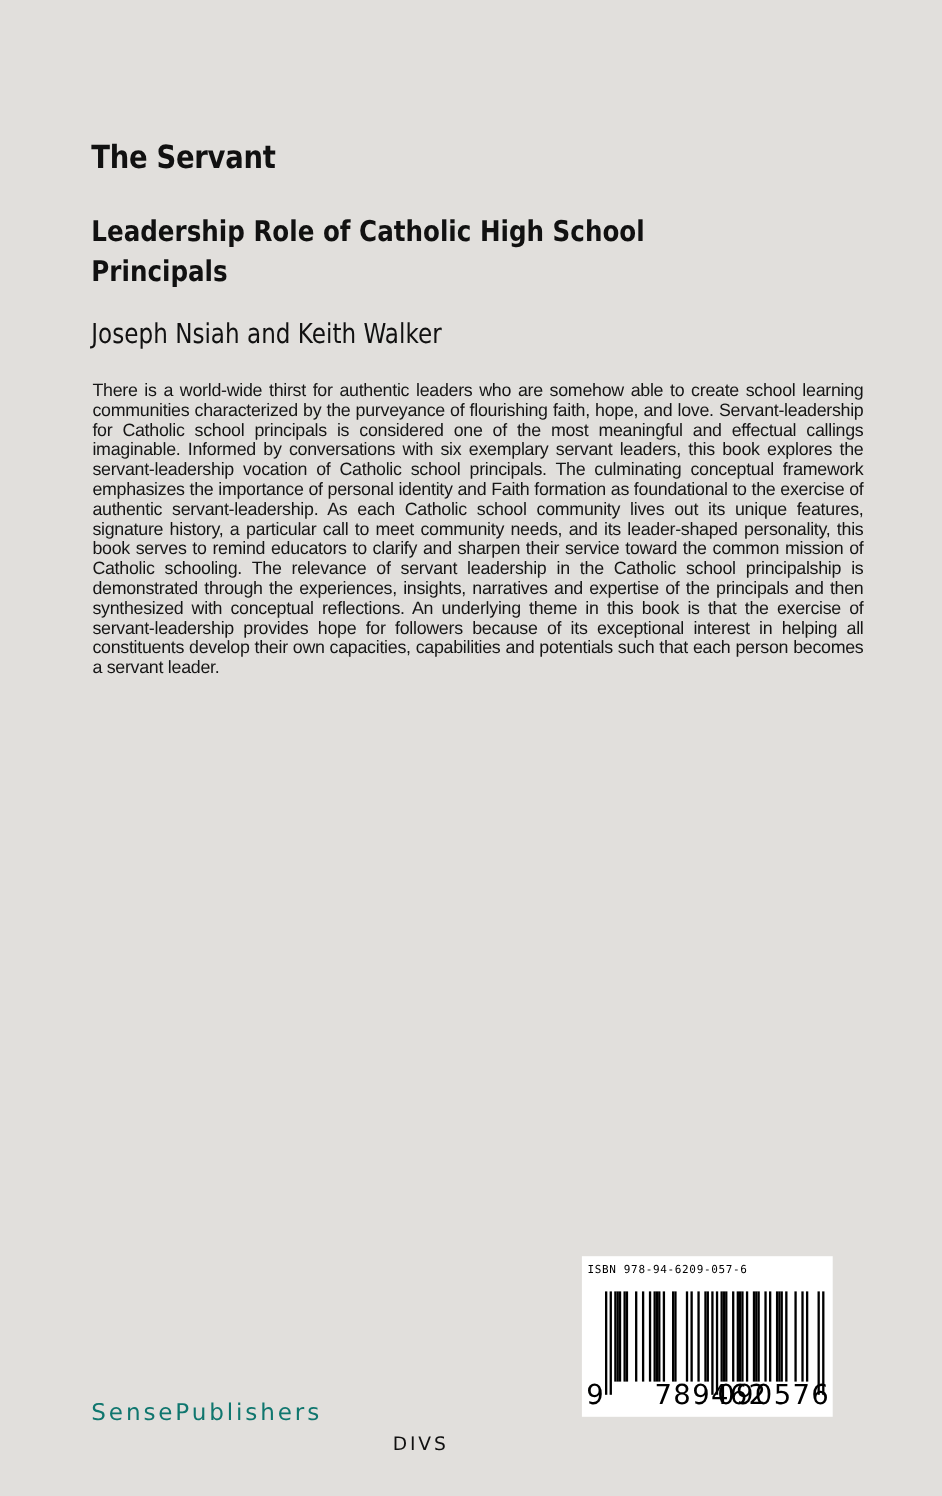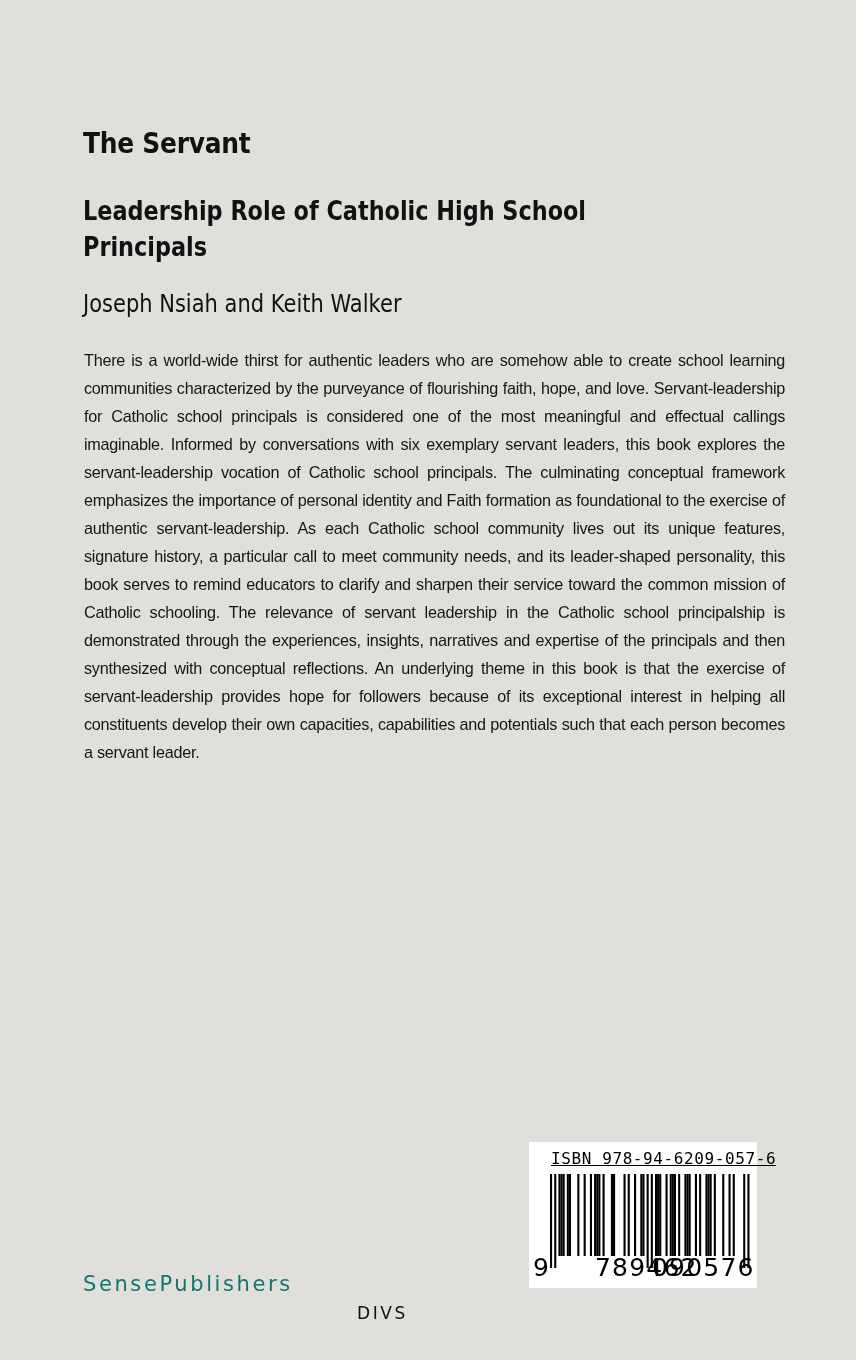--- a/index.html
+++ b/index.html
@@ -54,21 +54,21 @@
       white-space: nowrap;
     }
     .blurb {
       position: absolute;
       left: 84px;
       top: 346px;
       width: 701px;
       margin: 0;
       font-family: "Liberation Sans Narrow", "Liberation Sans", sans-serif;
       font-size: 16.2px;
-      line-height: 28px;
+      line-height: 18px;
       text-align: justify;
       letter-spacing: -0.25px;
       word-spacing: 0px;
       color: #151515;
     }
     .publisher {
       position: absolute;
       left: 83px;
       top: 1272px;
       font-family: "DejaVu Sans", sans-serif;
@@ -91,28 +91,27 @@
     .barcode-box {
       position: absolute;
       left: 529px;
       top: 1142px;
       width: 228px;
       height: 146px;
       background: #ffffff;
     }
     .isbn-text {
       position: absolute;
-      left: 22px;
+      left: 5px;
       top: 7px;
       font-family: "DejaVu Sans Mono", "Liberation Mono", monospace;
-      font-size: 16px;
+      font-size: 10px;
       letter-spacing: 0.6px;
       color: #000;
       white-space: nowrap;
-      text-decoration: underline;
     }
     .bars {
       position: absolute;
       left: 0;
       top: 0;
     }
     .ean-digits {
       position: absolute;
       top: 112px;
       font-family: "DejaVu Sans", sans-serif;

